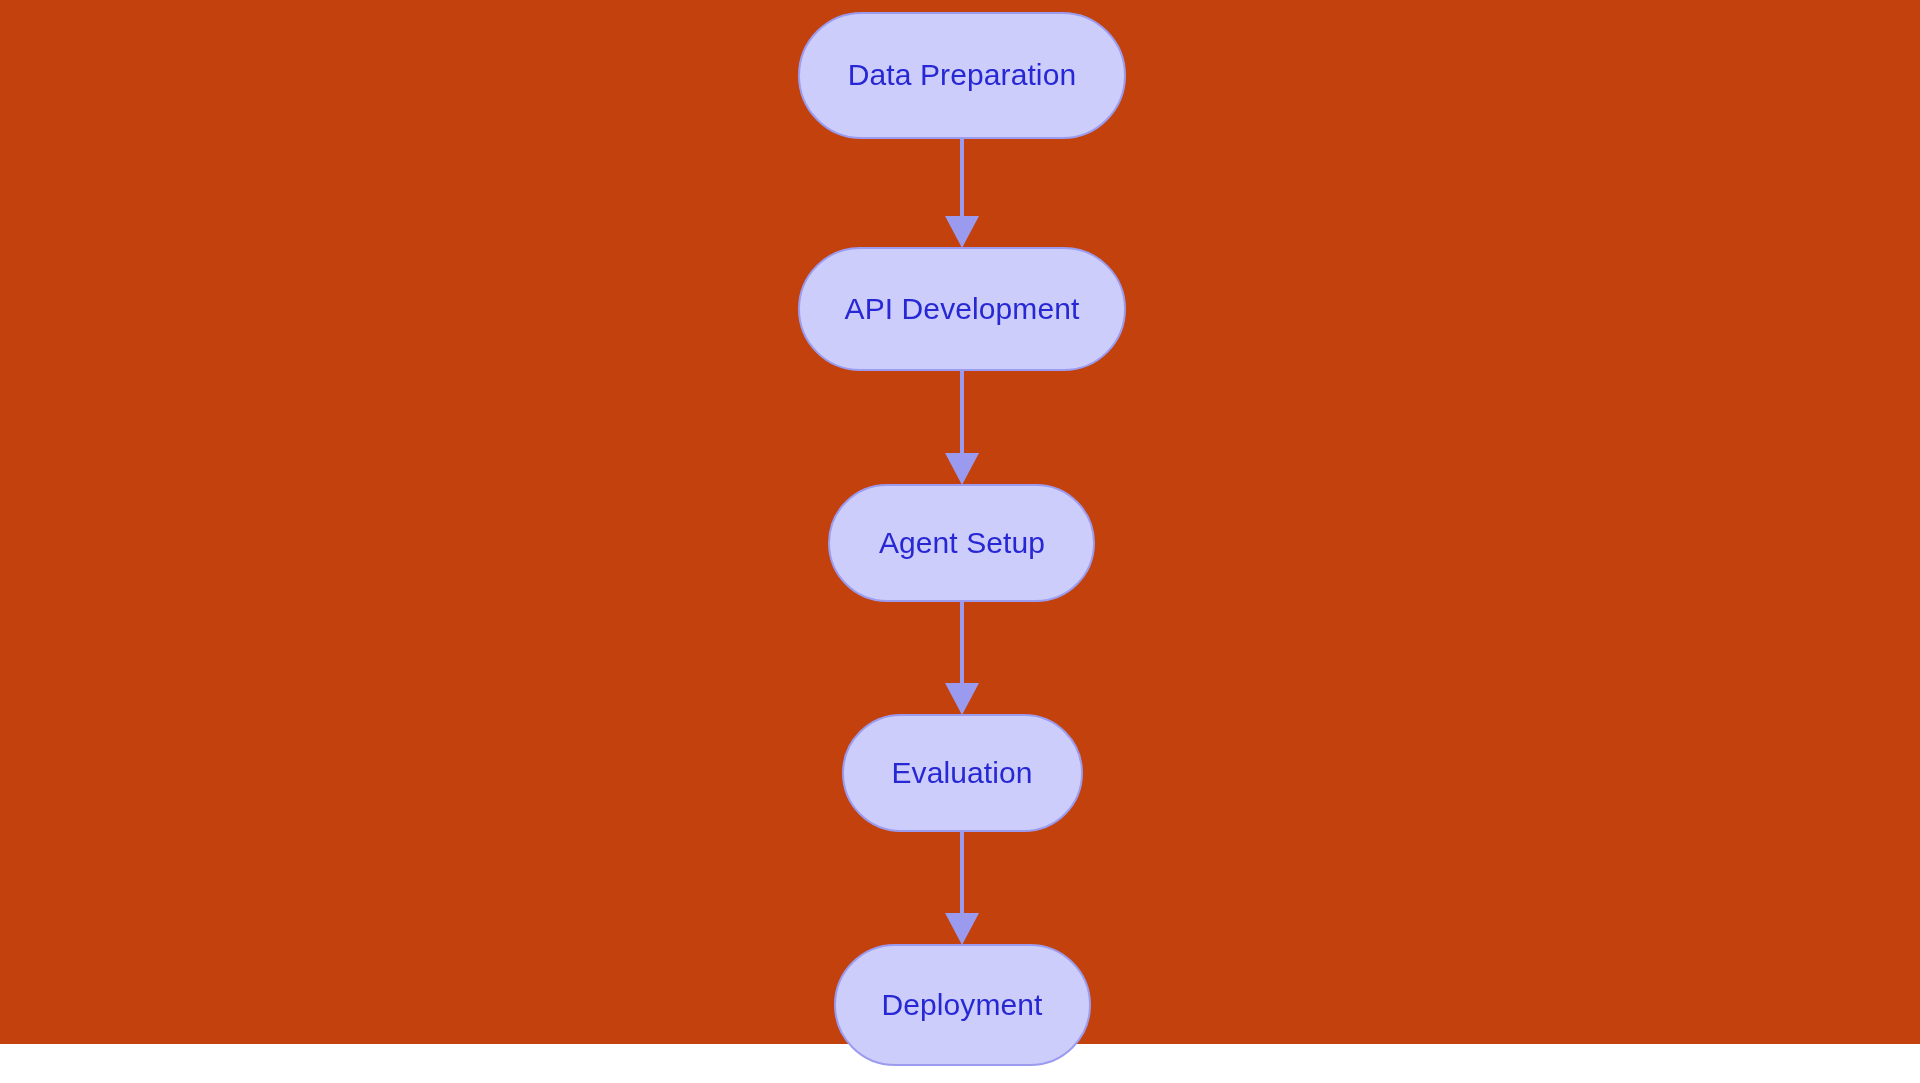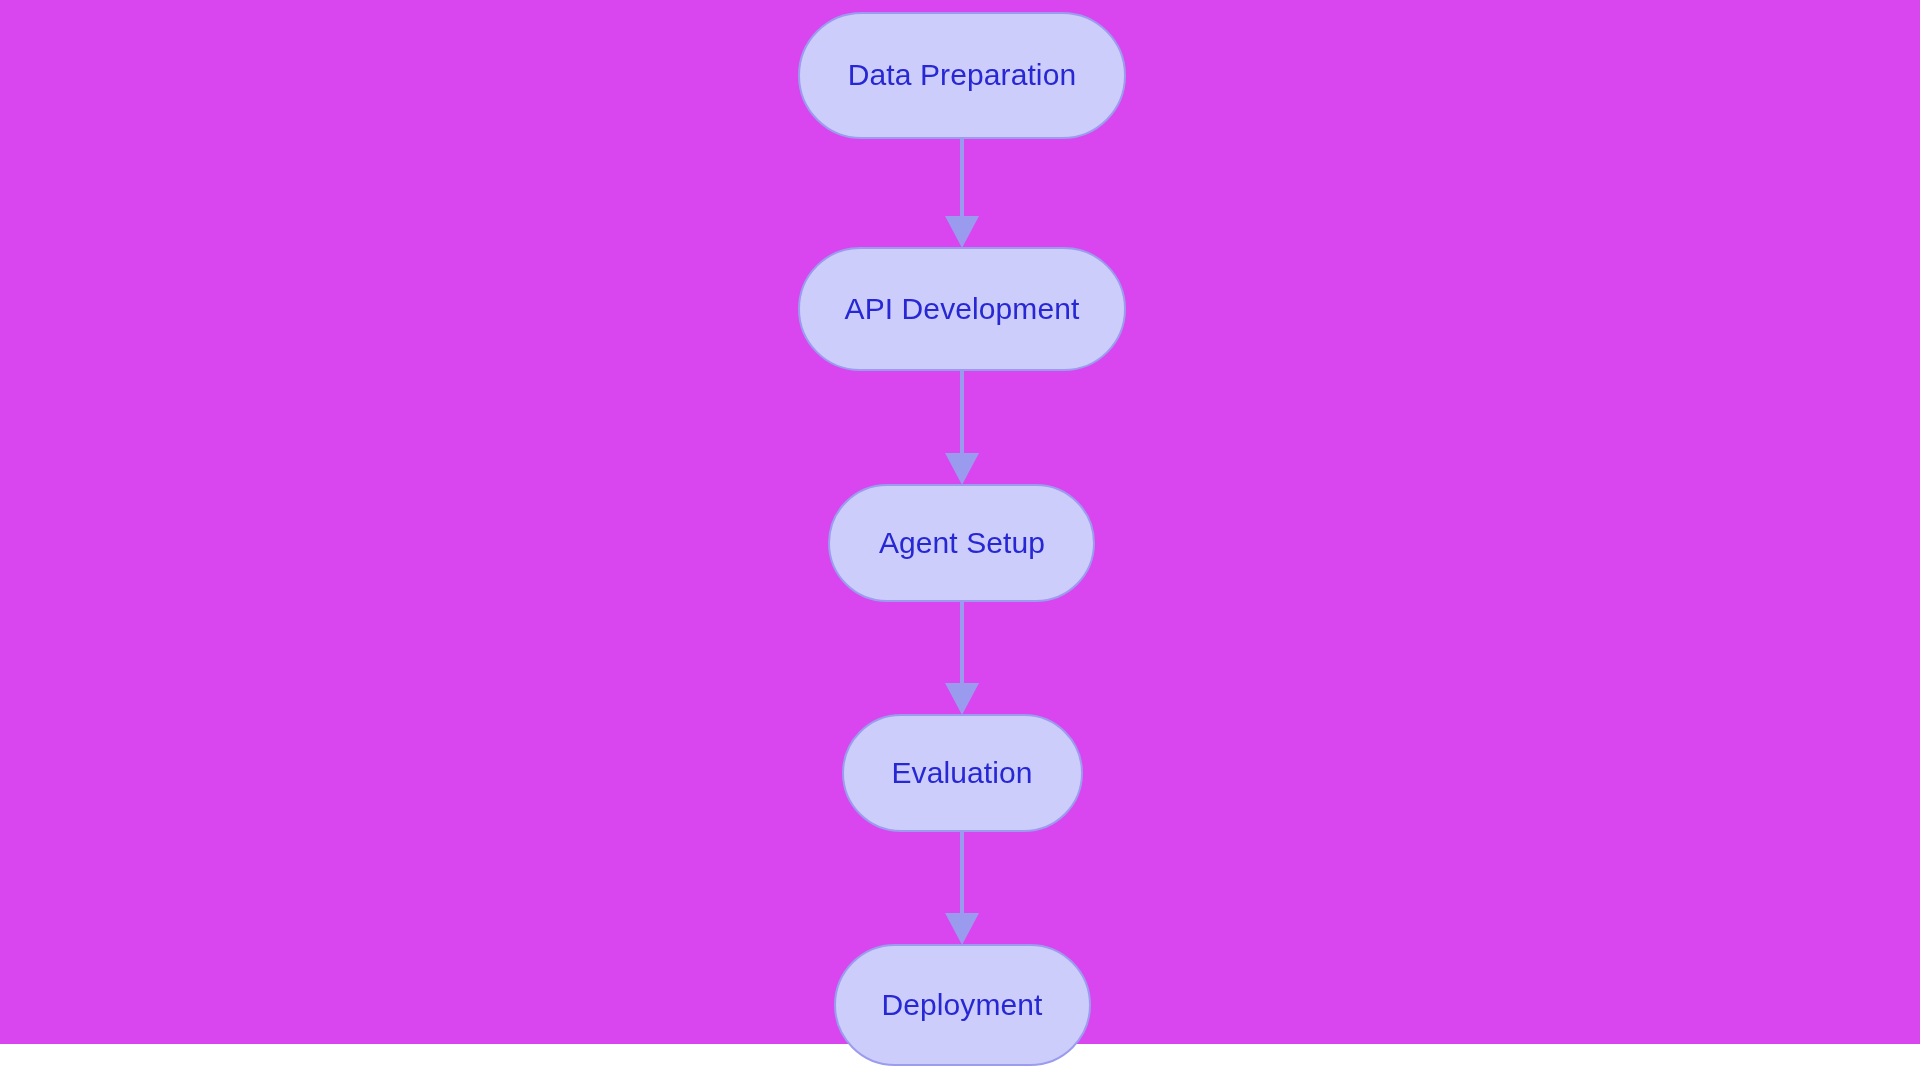--- a/index.html
+++ b/index.html
@@ -11,21 +11,21 @@
   body {
     width: 1920px;
     height: 1083px;
     overflow: hidden;
     font-family: "Liberation Sans", "DejaVu Sans", sans-serif;
   }
   #flowchart-root {
     position: relative;
     width: 1920px;
     height: 1044px;
-    background: #d946ef;
+    background: #c2410c;
   }
   #flow-svg {
     position: absolute;
     top: 0;
     left: 0;
     width: 1920px;
     height: 1083px;
     display: block;
   }
   .node-shape {

